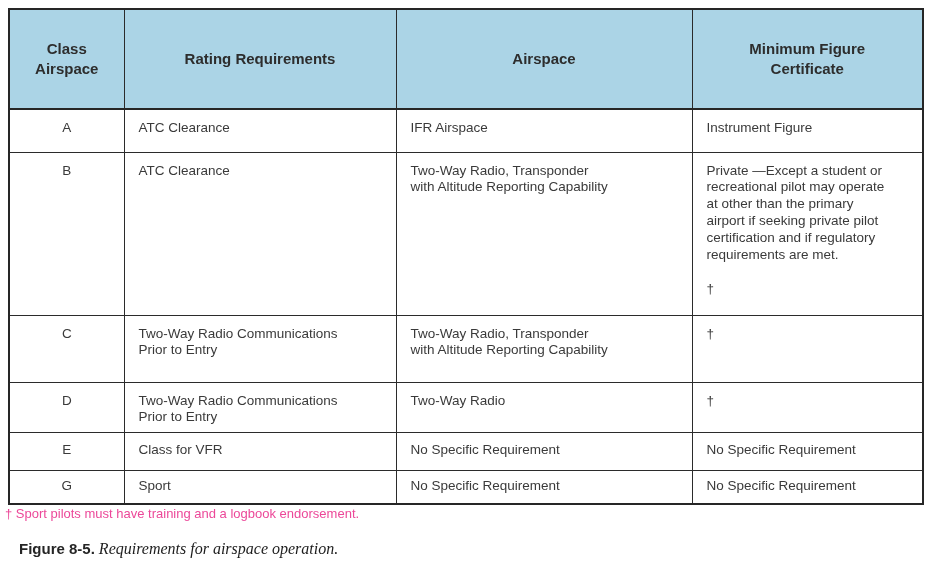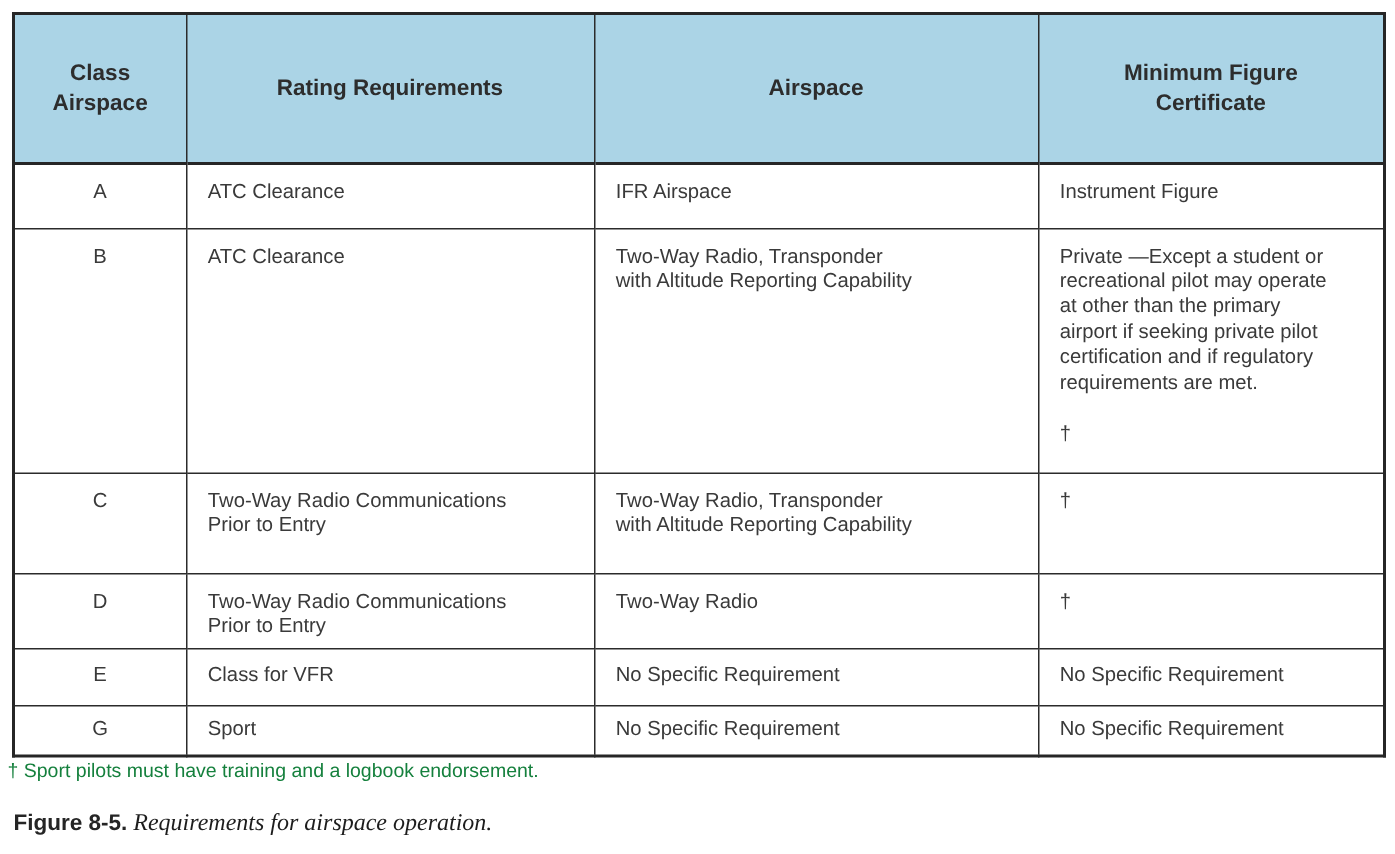--- a/index.html
+++ b/index.html
@@ -50,25 +50,25 @@
   tr.r0 td { height: 43px; }
   tr.r1 td { height: 163px; }
   tr.r2 td { height: 67px; }
   tr.r3 td { height: 48px; }
   tr.r4 td { height: 38px; padding-top: 9px; }
   tr.r5 td { height: 33px; padding-top: 7px; }
   .footnote {
     position: absolute;
     left: 5px; top: 506px;
     font-size: 13px;
-    color: #15803d;
+    color: #ec4899;
   }
   .caption {
     position: absolute;
-    left: 9px; top: 540px;
+    left: 19px; top: 540px;
     font-size: 15px;
   }
   .caption .fig-label {
     font-weight: bold;
     color: #252525;
     font-family: "Liberation Sans", sans-serif;
   }
   .caption .fig-text {
     font-family: "Liberation Serif", serif;
     font-style: italic;

